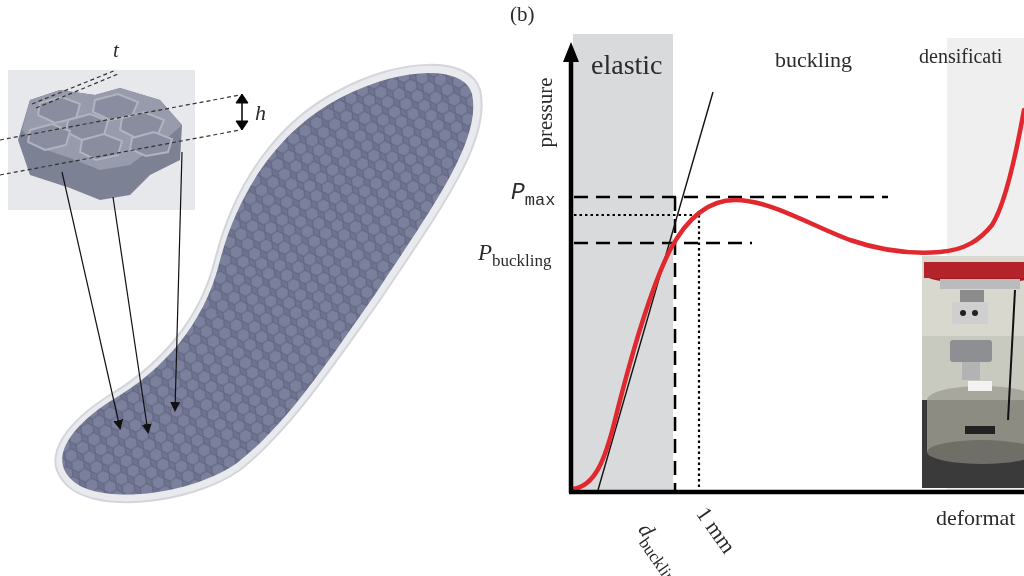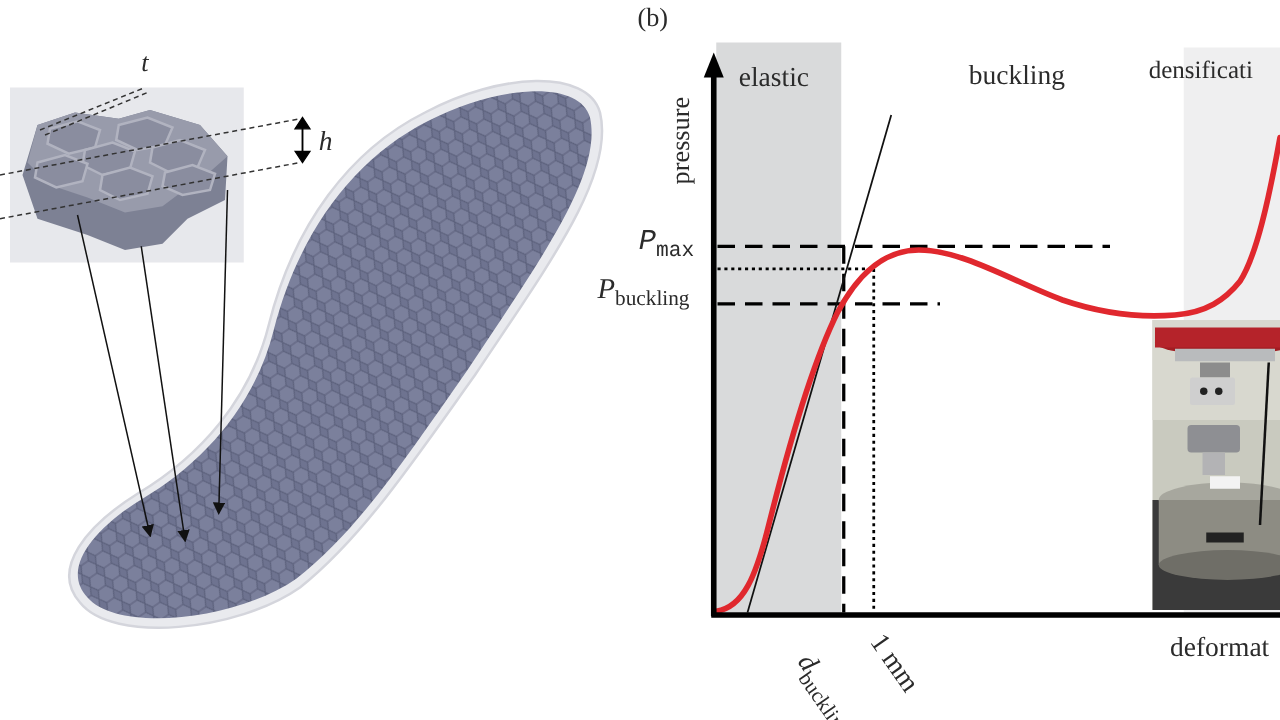--- a/index.html
+++ b/index.html
@@ -108,30 +108,30 @@
     <rect x="927" y="400" width="110" height="52" fill="#8d8c83"></rect>
     <ellipse cx="982" cy="452" rx="55" ry="12" fill="#6f6e67"></ellipse>
     <rect x="968" y="381" width="24" height="10" fill="#f3f3f3"></rect>
     <rect x="965" y="426" width="30" height="8" fill="#222"></rect>
     <line x1="1015" y1="290" x2="1008" y2="420" stroke="#111" stroke-width="2"></line>
   </g>
 </svg>
 
 <span class="txt" style="left:510px; top:2px; font-size:21px;">(b)</span>
 
-<span class="txt" style="left:591px; top:49px; font-size:22px;">elastic</span>
+<span class="txt" style="left:591px; top:49px; font-size:28px;">elastic</span>
 <span class="txt" style="left:775px; top:47px; font-size:22px;">buckling</span>
 <span class="txt" style="left:919px; top:45px; font-size:20px;">densificati</span>
 
 <span class="txt" style="left:500px; top:100px; font-size:21px; transform: rotate(-90deg); transform-origin: center; width:90px; text-align:center;">pressure</span>
 
 <span class="txt" style="left:511px; top:180px; font-size:23px;font-family:Liberation Mono, monospace;">
   <span class="ital">P</span><span class="sub" style="position:relative; top:6px;">max</span>
 </span>
-<span class="txt" style="left:478px; top:218px; font-size:23px;">
+<span class="txt" style="left:478px; top:240px; font-size:23px;">
   <span class="ital">P</span><span class="sub" style="position:relative; top:6px;">buckling</span>
 </span>
 
 <span class="txt" style="left:654px; top:518px; font-size:22px; transform: rotate(55deg); transform-origin: left top;">
   <span class="ital">d</span><span class="sub" style="position:relative; top:7px;">buckling</span>
 </span>
 <span class="txt" style="left:712px; top:502px; font-size:22px; transform: rotate(55deg); transform-origin: left top;">1 mm</span>
 
 <span class="txt" style="left:936px; top:505px; font-size:22px;">deformat</span>
 

